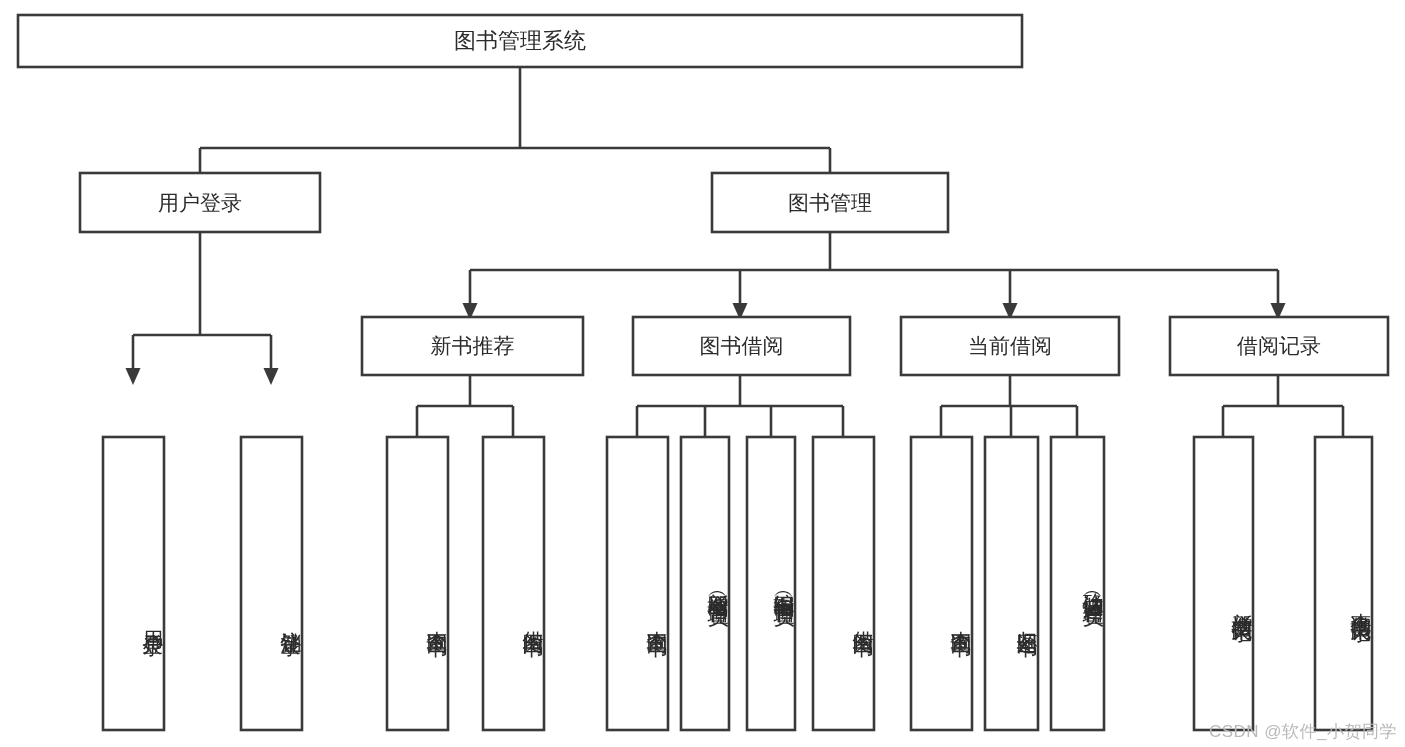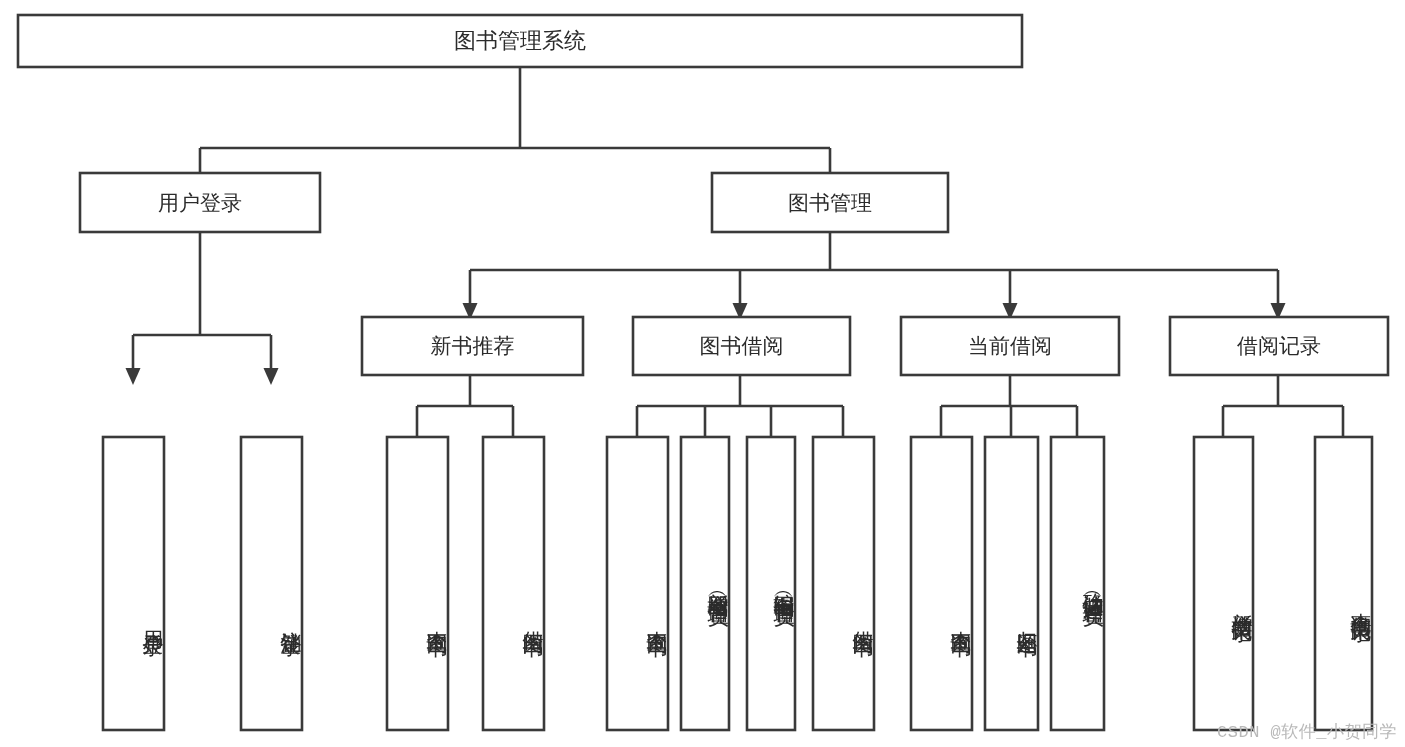--- a/index.html
+++ b/index.html
@@ -70,21 +70,21 @@
     line-height: 1.08;
     color: #2b2b2b;
     letter-spacing: 2px;
     white-space: nowrap;
     pointer-events: none;
   }
   .watermark {
     position: absolute;
     right: 8px;
     bottom: 4px;
-    font-family: Liberation Mono, monospace;
+    font-family: Liberation Sans, sans-serif;
     font-size: 17px;
     color: #b9b9b9;
     letter-spacing: 0.5px;
     user-select: none;
   }
 </style>
 </head>
 <body>
 
 <div id="diagram-root">

